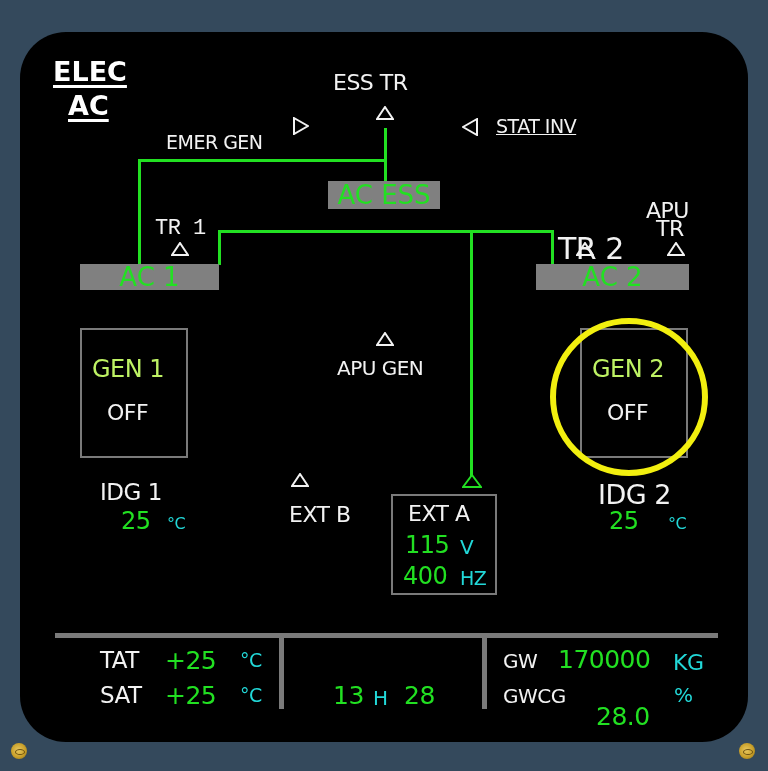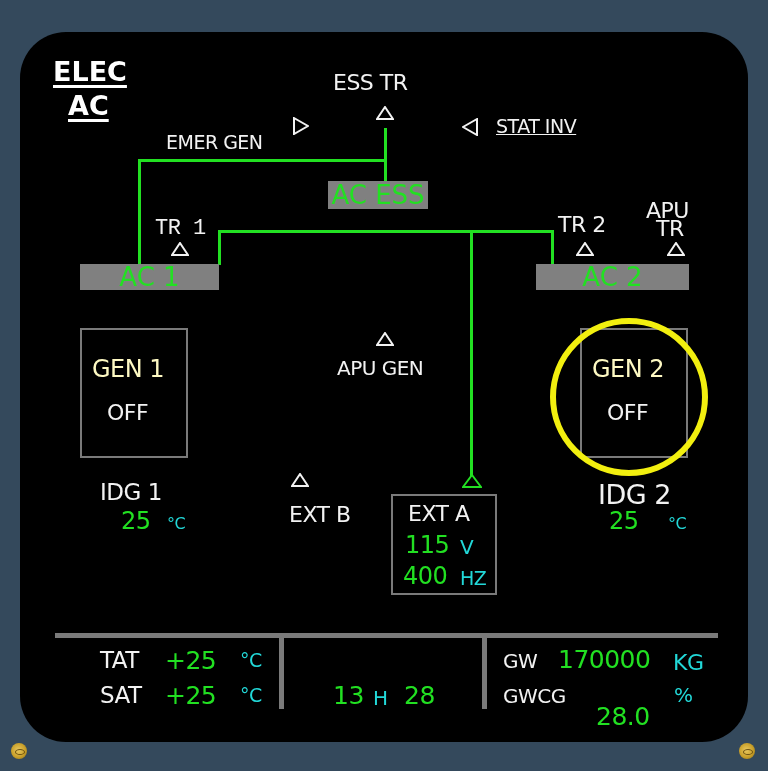--- a/index.html
+++ b/index.html
@@ -22,21 +22,21 @@
       background: radial-gradient(circle at 45% 45%, #e8c860 0%, #c9a02a 55%, #8a6a10 100%);
     }
     .screw::after {
       content: ""; position: absolute; left: 4px; top: 6px; width: 8px; height: 4px;
       border-radius: 50%; border: 1px solid #6d5210;
     }
     .t { position: absolute; white-space: nowrap; line-height: 1; letter-spacing: -0.5px; }
     .w { color: #f2f2f2; }
     .g { color: #22e022; }
     .c { color: #22d8d8; }
-    .o { color: #fef9c3; }
+    .o { color: #bef264; }
     .title {
       position: absolute; color: #fff; font-weight: bold; font-size: 27px;
       text-decoration: underline; text-decoration-thickness: 3px; text-underline-offset: 4px;
       line-height: 1;
     }
     .line { position: absolute; background: #22e022; }
     .bar {
       position: absolute; background: #808080; color: #22e022;
       font-size: 26px; text-align: center; line-height: 28px; letter-spacing: 0px;
     }
@@ -80,35 +80,35 @@
   <svg width="16" height="18">
       <polygon points="15,1 1,9 15,17" fill="none" stroke="#f2f2f2" stroke-width="2"></polygon>
     </svg>
 </div>
 <div class="t w" style="left:496px; top:117px; font-size:19px;text-decoration:underline;">STAT INV</div>
 
 <div class="line" style="left:384px; top:128px; width:3px; height:54px;"></div>
 <div class="line" style="left:138px; top:159px; width:249px; height:3px;"></div>
 <div class="line" style="left:138px; top:159px; width:3px; height:106px;"></div>
 
-<div class="bar" style="left:328px; top:181px; width:100px; height:28px;">AC ESS</div>
+<div class="bar" style="left:328px; top:181px; width:112px; height:28px;">AC ESS</div>
 
 <div class="line" style="left:218px; top:230px; width:335px; height:3px;"></div>
 <div class="line" style="left:218px; top:230px; width:3px; height:35px;"></div>
 <div class="line" style="left:551px; top:230px; width:3px; height:35px;"></div>
 <div class="line" style="left:470px; top:230px; width:3px; height:246px;"></div>
 
 <div class="t w" style="left:155px; top:218px; font-size:22px;font-family:Liberation Mono, monospace;">TR 1</div>
 <div class="tri" style="left:171px; top:242px;">
   <svg width="18" height="14">
       <polygon points="9,1 17,13 1,13" fill="none" stroke="#f2f2f2" stroke-width="2"></polygon>
     </svg>
 </div>
 
-<div class="t w" style="left:558px; top:214px; font-size:22px;">TR 2</div>
+<div class="t w" style="left:558px; top:234px; font-size:30px;">TR 2</div>
 <div class="tri" style="left:576px; top:242px;">
   <svg width="18" height="14">
       <polygon points="9,1 17,13 1,13" fill="none" stroke="#f2f2f2" stroke-width="2"></polygon>
     </svg>
 </div>
 
 <div class="t w" style="left:646px; top:200px; font-size:22px;">APU</div>
 <div class="t w" style="left:656px; top:218px; font-size:22px;">TR</div>
 <div class="tri" style="left:667px; top:242px;">
   <svg width="18" height="14">

